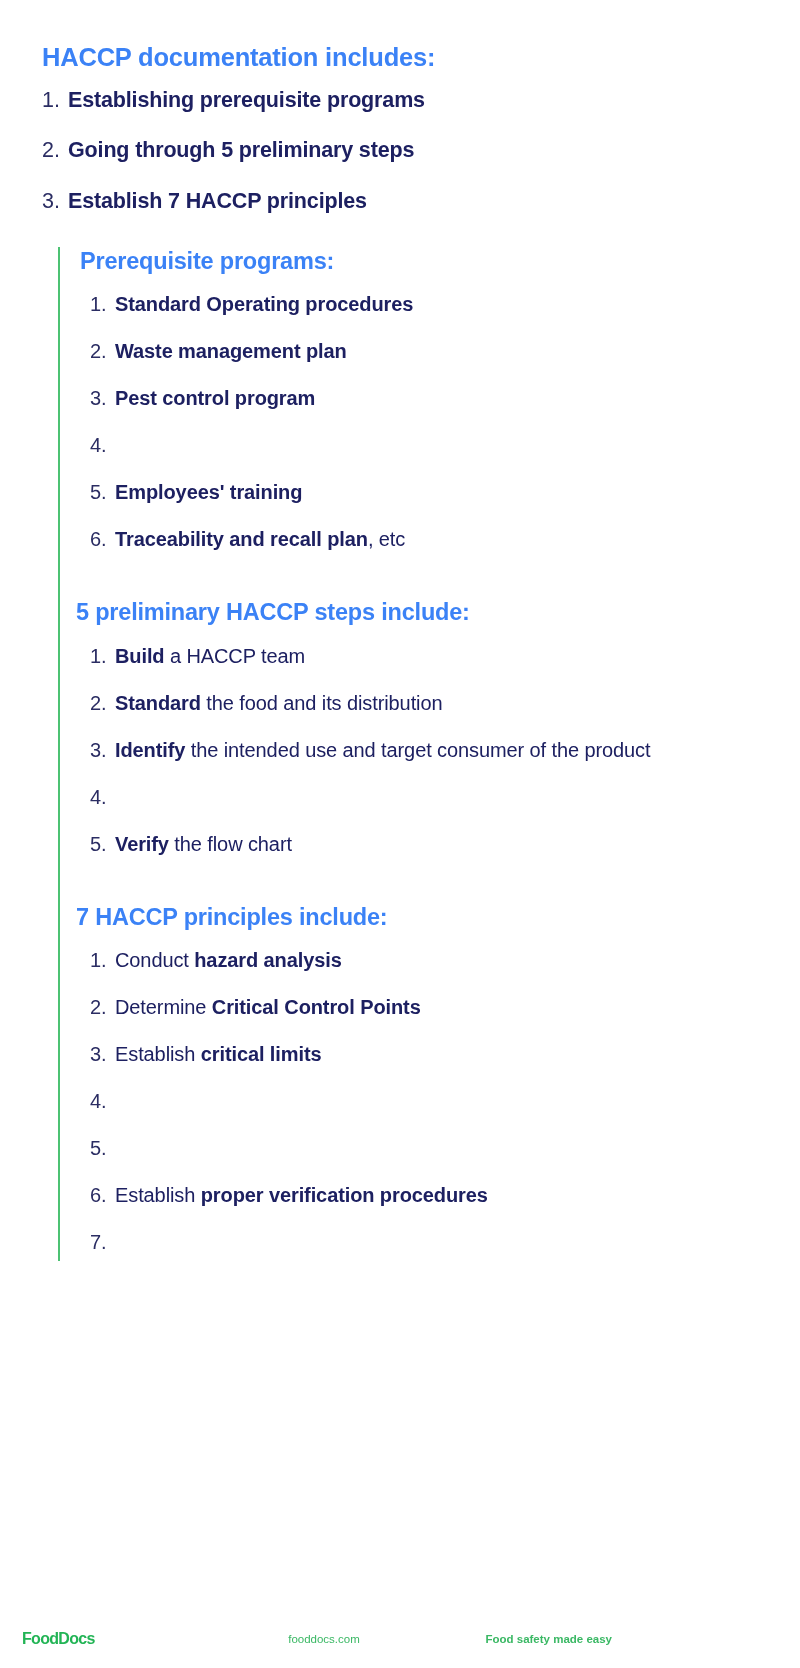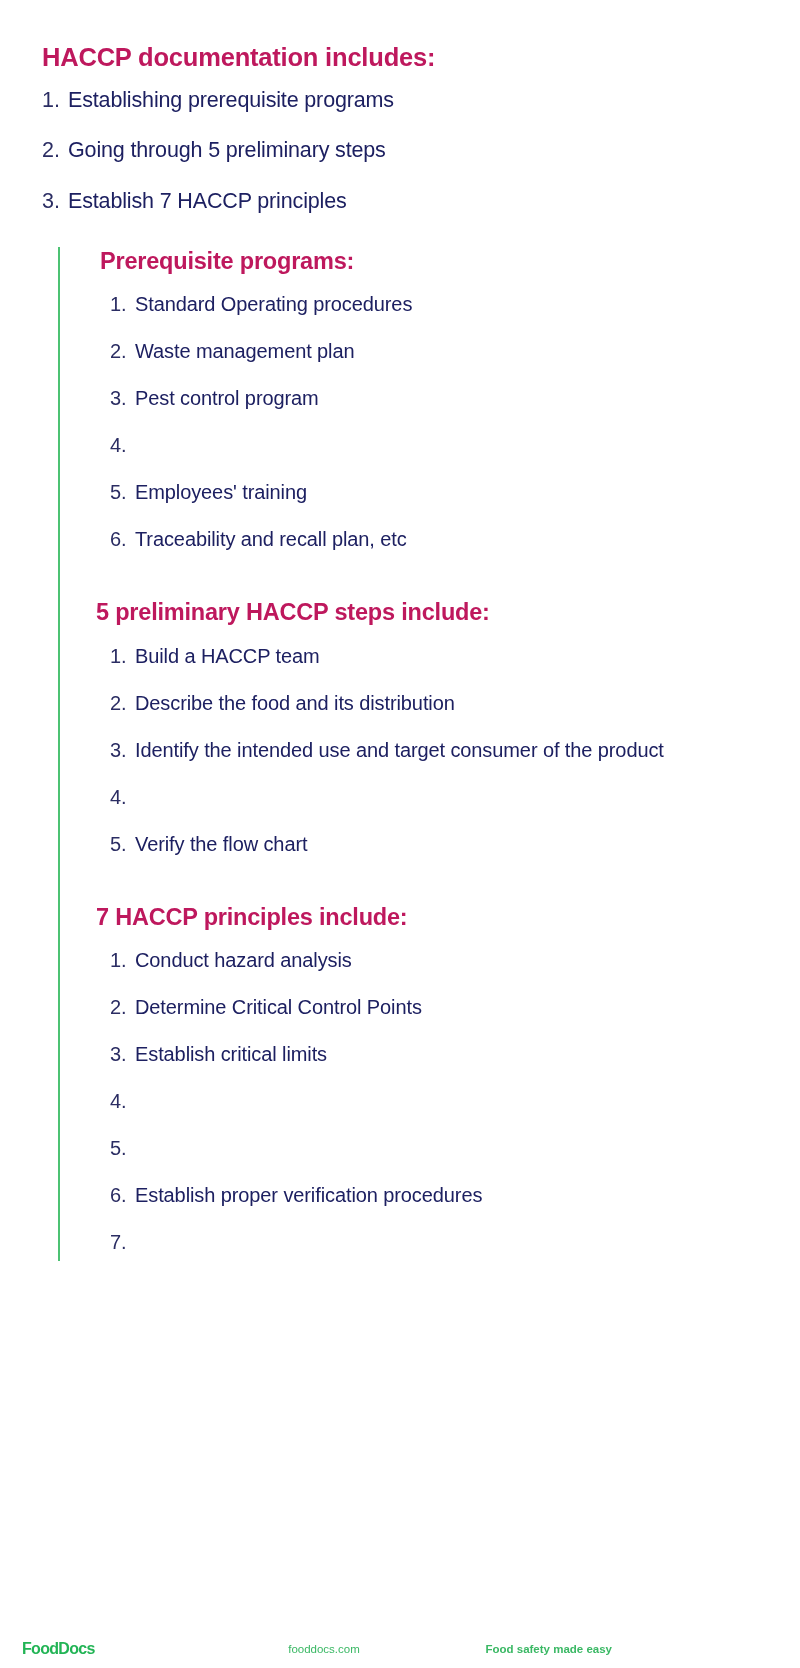--- a/index.html
+++ b/index.html
@@ -19,21 +19,21 @@
   .page {
     position: relative;
     width: 800px;
     height: 1668px;
     box-sizing: border-box;
     padding: 42px 40px 0 42px;
   }
 
   
   .head-green {
-    color: #be185d;
+    color: #3b82f6;
     font-weight: bold;
     font-size: 25.5px;
     letter-spacing: -0.2px;
     line-height: 1.2;
     margin: 0 0 14px 0;
   }
 
   
   .top-list {
     list-style: none;
@@ -47,29 +47,29 @@
     display: flex;
     align-items: baseline;
   }
   .top-list .num {
     width: 26px;
     flex: 0 0 26px;
     font-weight: normal;
     color: #2b2d63;
   }
   .top-list .txt {
-    font-weight: normal;
+    font-weight: bold;
     letter-spacing: -0.15px;
   }
 
   
   .indent-block {
     margin-top: 32px;
     margin-left: 16px;
-    padding-left: 40px;
+    padding-left: 20px;
     border-left: 2.5px solid #4cc273;
     padding-bottom: 6px;
   }
 
   .sub-section {
     margin-bottom: 46px;
   }
   .sub-section:last-child {
     margin-bottom: 0;
   }
@@ -100,28 +100,28 @@
   .sub-list .num {
     width: 25px;
     flex: 0 0 25px;
     font-weight: normal;
     color: #2b2d63;
   }
   .sub-list .txt {
     letter-spacing: -0.1px;
   }
   .sub-list b {
-    font-weight: normal;
+    font-weight: bold;
   }
 
   
   .footer {
     position: absolute;
     left: 0;
-    bottom: 6px;
+    bottom: 16px;
     width: 648px;
     height: 26px;
     display: flex;
     align-items: center;
     margin-top: 29px;
   }
   .footer-logo {
     position: absolute;
     left: 22px;
     font-size: 16px;
@@ -199,21 +199,21 @@
 
     <section class="sub-section sec-steps">
       <h2 class="head-green">5 preliminary HACCP steps include:</h2>
       <ol class="sub-list">
         <li>
           <span class="num">1.</span>
           <span class="txt"><b>Build</b><span> a HACCP team</span></span>
         </li>
         <li>
           <span class="num">2.</span>
-          <span class="txt"><b>Describe</b><span> the food and its distribution</span></span>
+          <span class="txt"><b>Standard</b><span> the food and its distribution</span></span>
         </li>
         <li>
           <span class="num">3.</span>
           <span class="txt"><b>Identify</b><span> the intended use and target consumer of the product</span></span>
         </li>
         <li>
           <span class="num">4.</span>
         </li>
         <li>
           <span class="num">5.</span>

